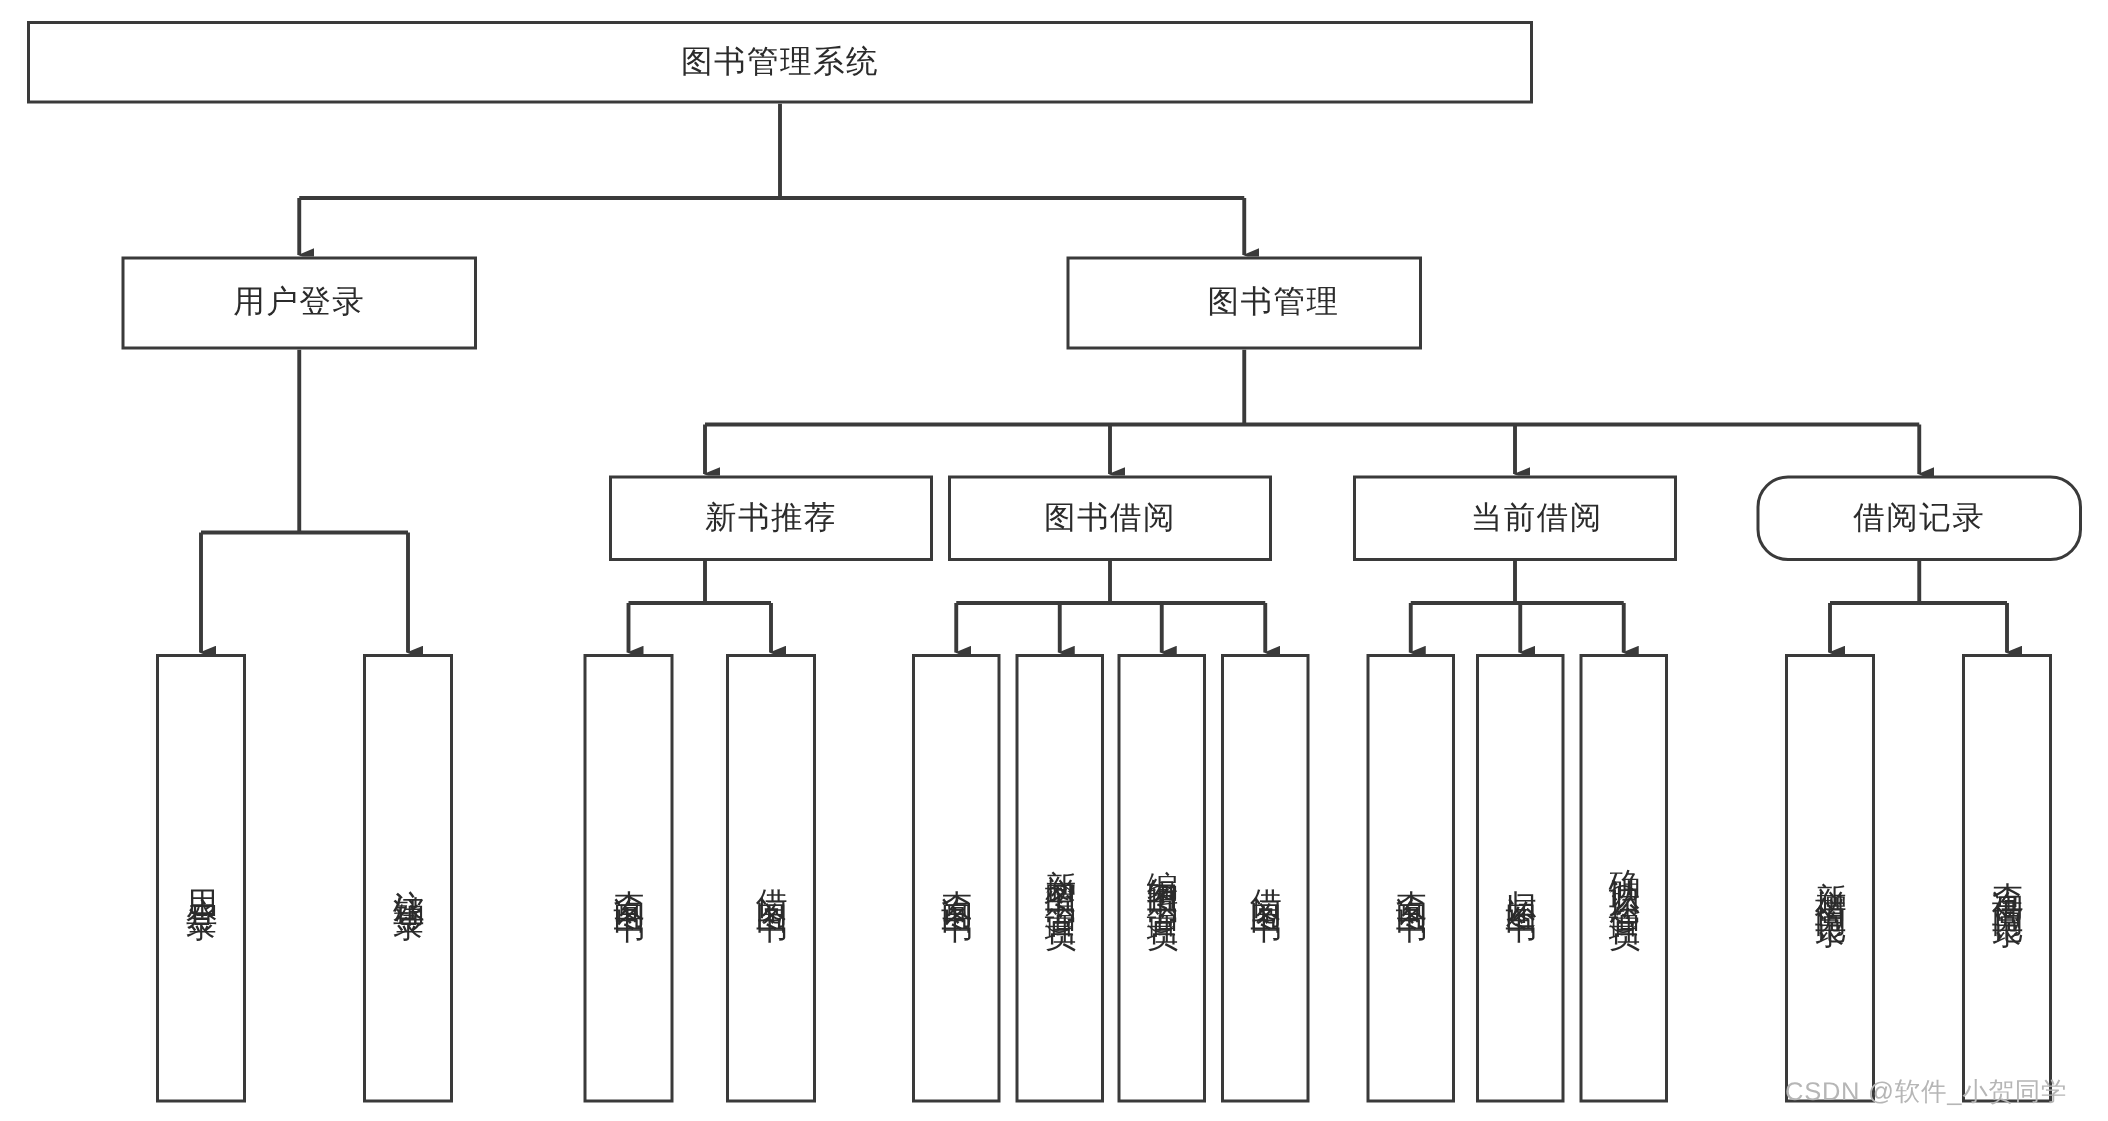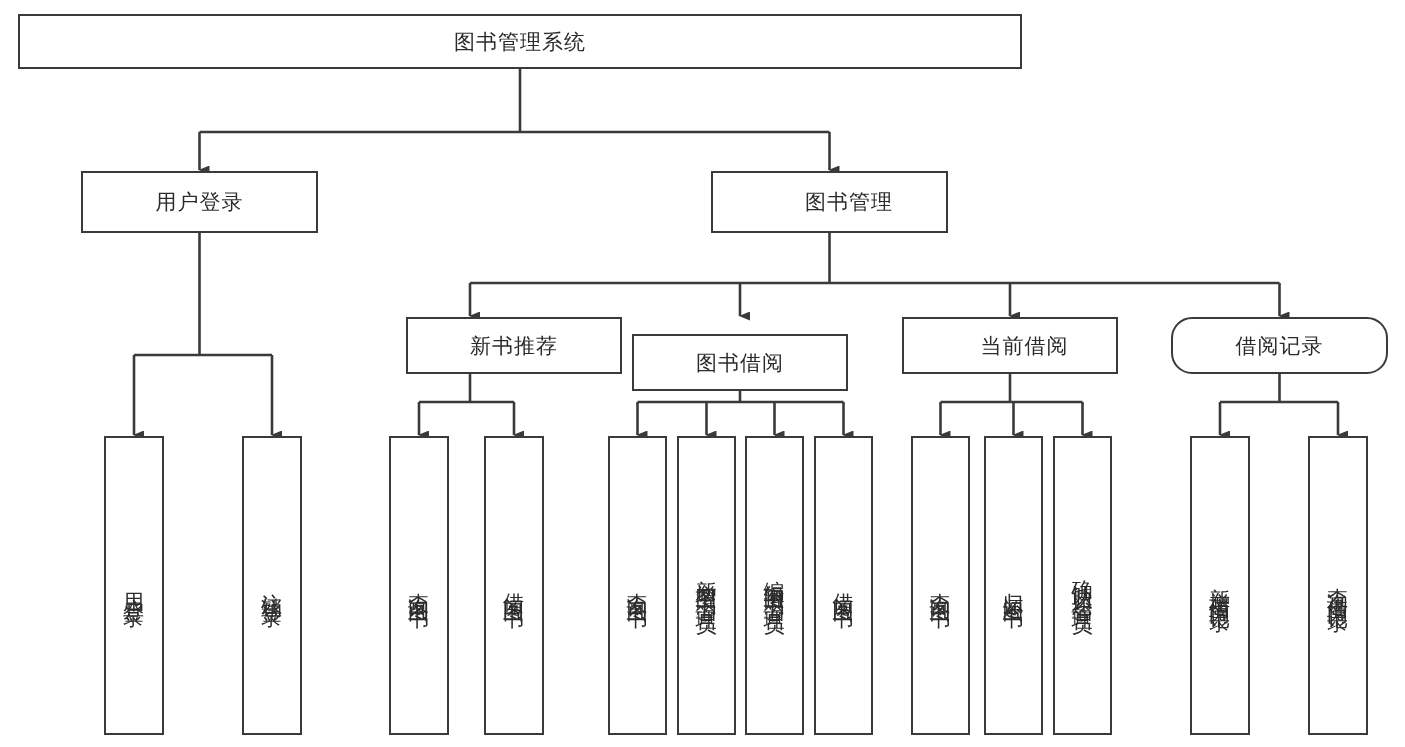--- a/index.html
+++ b/index.html
@@ -113,21 +113,21 @@
       </div>
       <div class="node-box" style="left: 81px; top: 171px; width: 237px; height: 62px; border-color: rgb(58, 58, 58); background: rgb(255, 255, 255);">
         <span class="node-label-h" style="color: rgb(43, 43, 43);">用户登录</span>
       </div>
       <div class="node-box" style="left: 711px; top: 171px; width: 237px; height: 62px; border-color: rgb(58, 58, 58); background: rgb(255, 255, 255); padding-left: 39px;">
         <span class="node-label-h" style="color: rgb(43, 43, 43);">图书管理</span>
       </div>
       <div class="node-box" style="left: 362px; top: 317px; width: 216px; height: 57px; border-color: rgb(58, 58, 58); background: rgb(255, 255, 255); margin-left: 44px;">
         <span class="node-label-h" style="color: rgb(43, 43, 43);">新书推荐</span>
       </div>
-      <div class="node-box" style="left: 632px; top: 317px; width: 216px; height: 57px; border-color: rgb(58, 58, 58); background: rgb(255, 255, 255); margin-top: 17px;">
+      <div class="node-box" style="left: 632px; top: 317px; width: 216px; height: 57px; border-color: rgb(58, 58, 58); background: rgb(255, 255, 255);">
         <span class="node-label-h" style="color: rgb(43, 43, 43);">图书借阅</span>
       </div>
       <div class="node-box" style="left: 902px; top: 317px; width: 216px; height: 57px; border-color: rgb(58, 58, 58); background: rgb(255, 255, 255); padding-left: 29px;">
         <span class="node-label-h" style="color: rgb(43, 43, 43);">当前借阅</span>
       </div>
       <div class="node-box" style="left: 1171px; top: 317px; width: 217px; height: 57px; border-color: rgb(58, 58, 58); background: rgb(255, 255, 255); border-radius: 21px;">
         <span class="node-label-h" style="color: rgb(43, 43, 43);">借阅记录</span>
       </div>
       <div class="node-box" style="left: 104px; top: 436px; width: 60px; height: 299px; border-color: rgb(58, 58, 58); background: rgb(255, 255, 255);">
         <span class="node-label-v" style="color: rgb(43, 43, 43);">用户登录</span>
@@ -163,13 +163,14 @@
         <span class="node-label-v" style="color: rgb(43, 43, 43);">确认归还（管理员）</span>
       </div>
       <div class="node-box" style="left: 1190px; top: 436px; width: 60px; height: 299px; border-color: rgb(58, 58, 58); background: rgb(255, 255, 255);">
         <span class="node-label-v" style="color: rgb(43, 43, 43);">新增借阅记录</span>
       </div>
       <div class="node-box" style="left: 1308px; top: 436px; width: 60px; height: 299px; border-color: rgb(58, 58, 58); background: rgb(255, 255, 255);">
         <span class="node-label-v" style="color: rgb(43, 43, 43);">查询借阅记录</span>
       </div>
     </div>
 
+  <div class="watermark" style="left: 1190px; top: 716px;">CSDN @软件_小贺同学</div>
 </div>
 
 </body></html>

